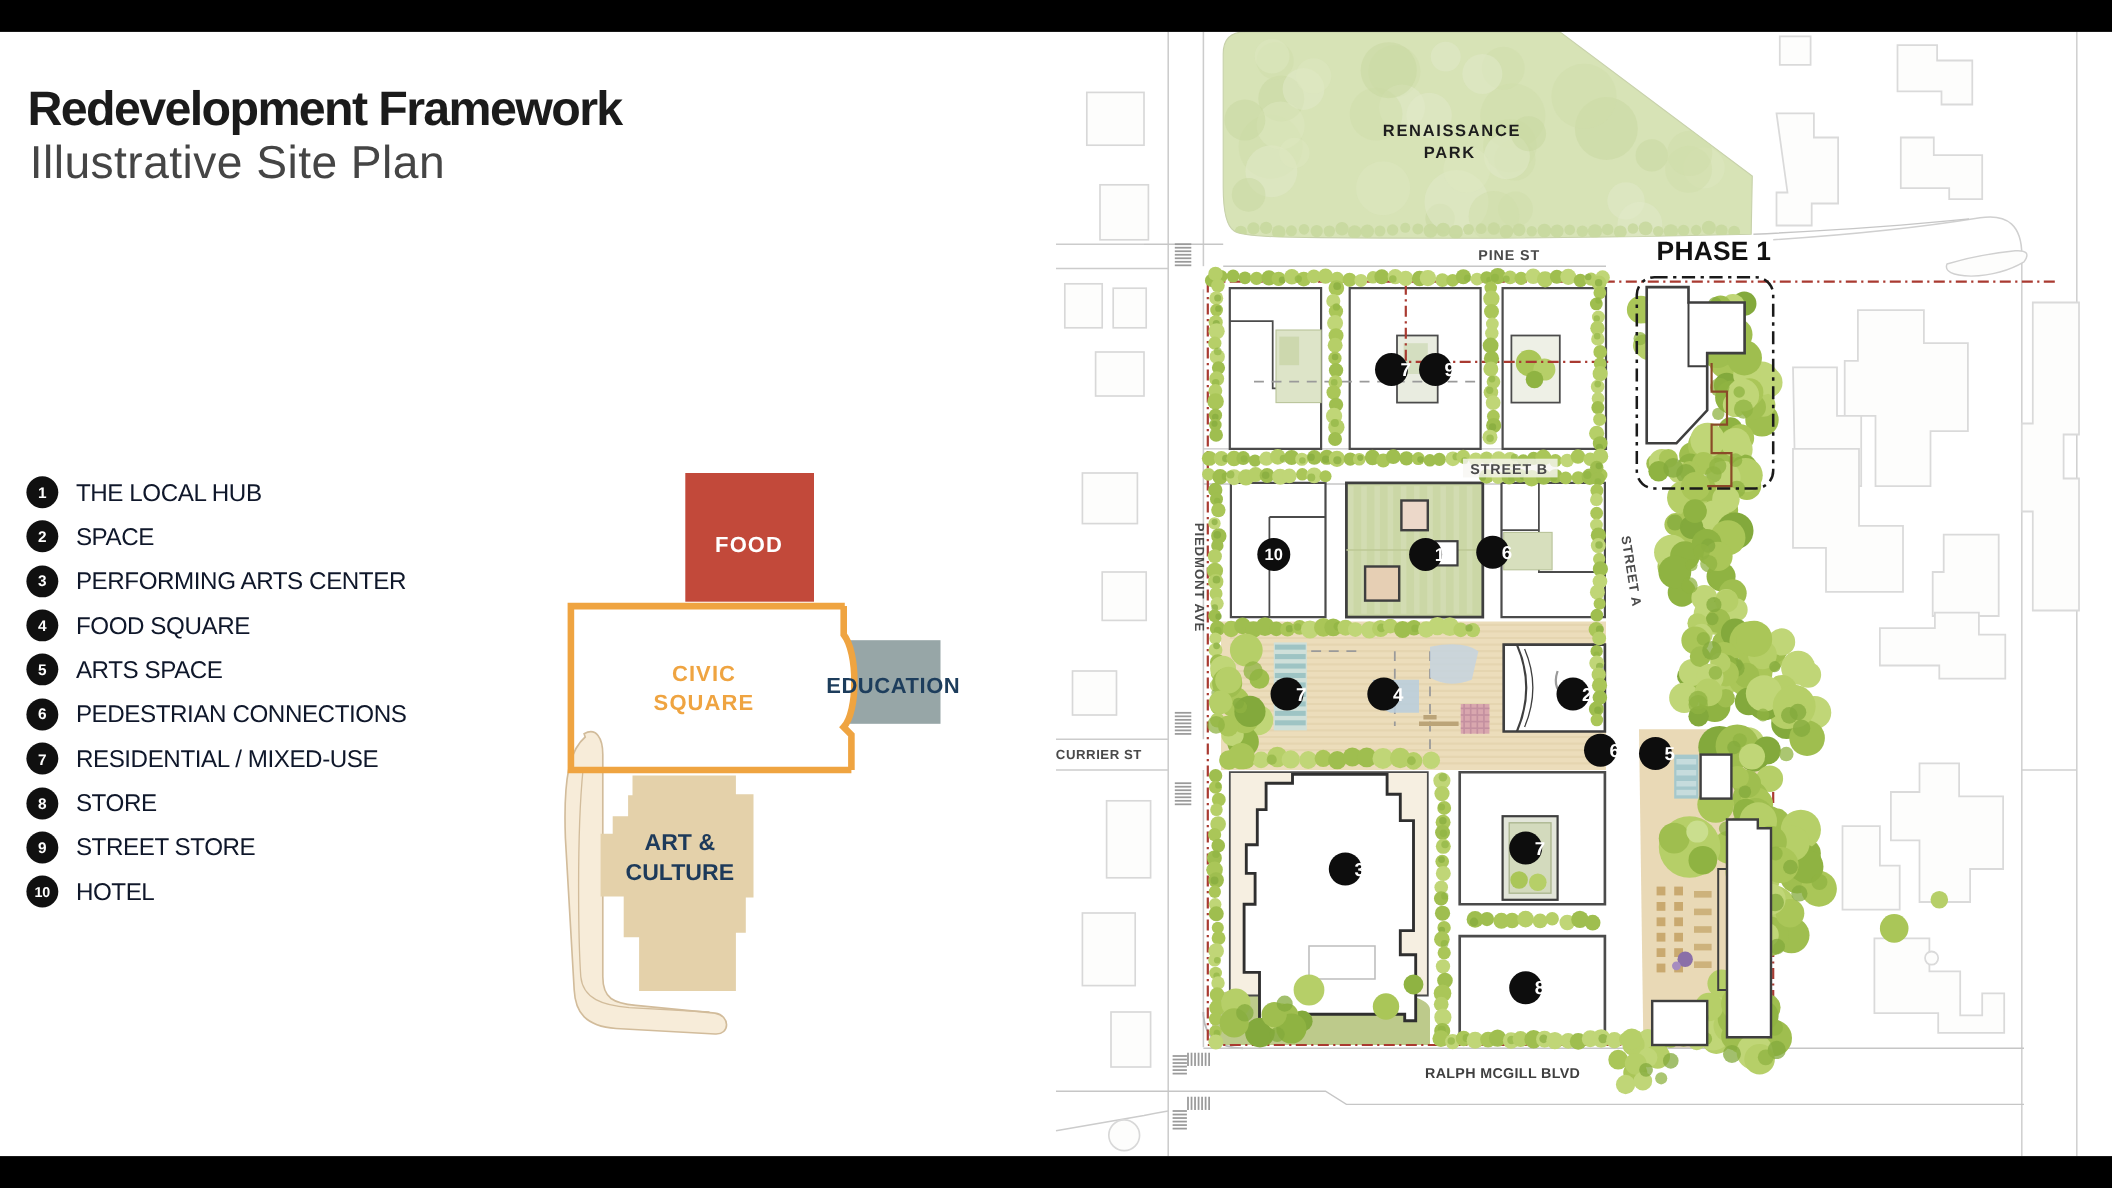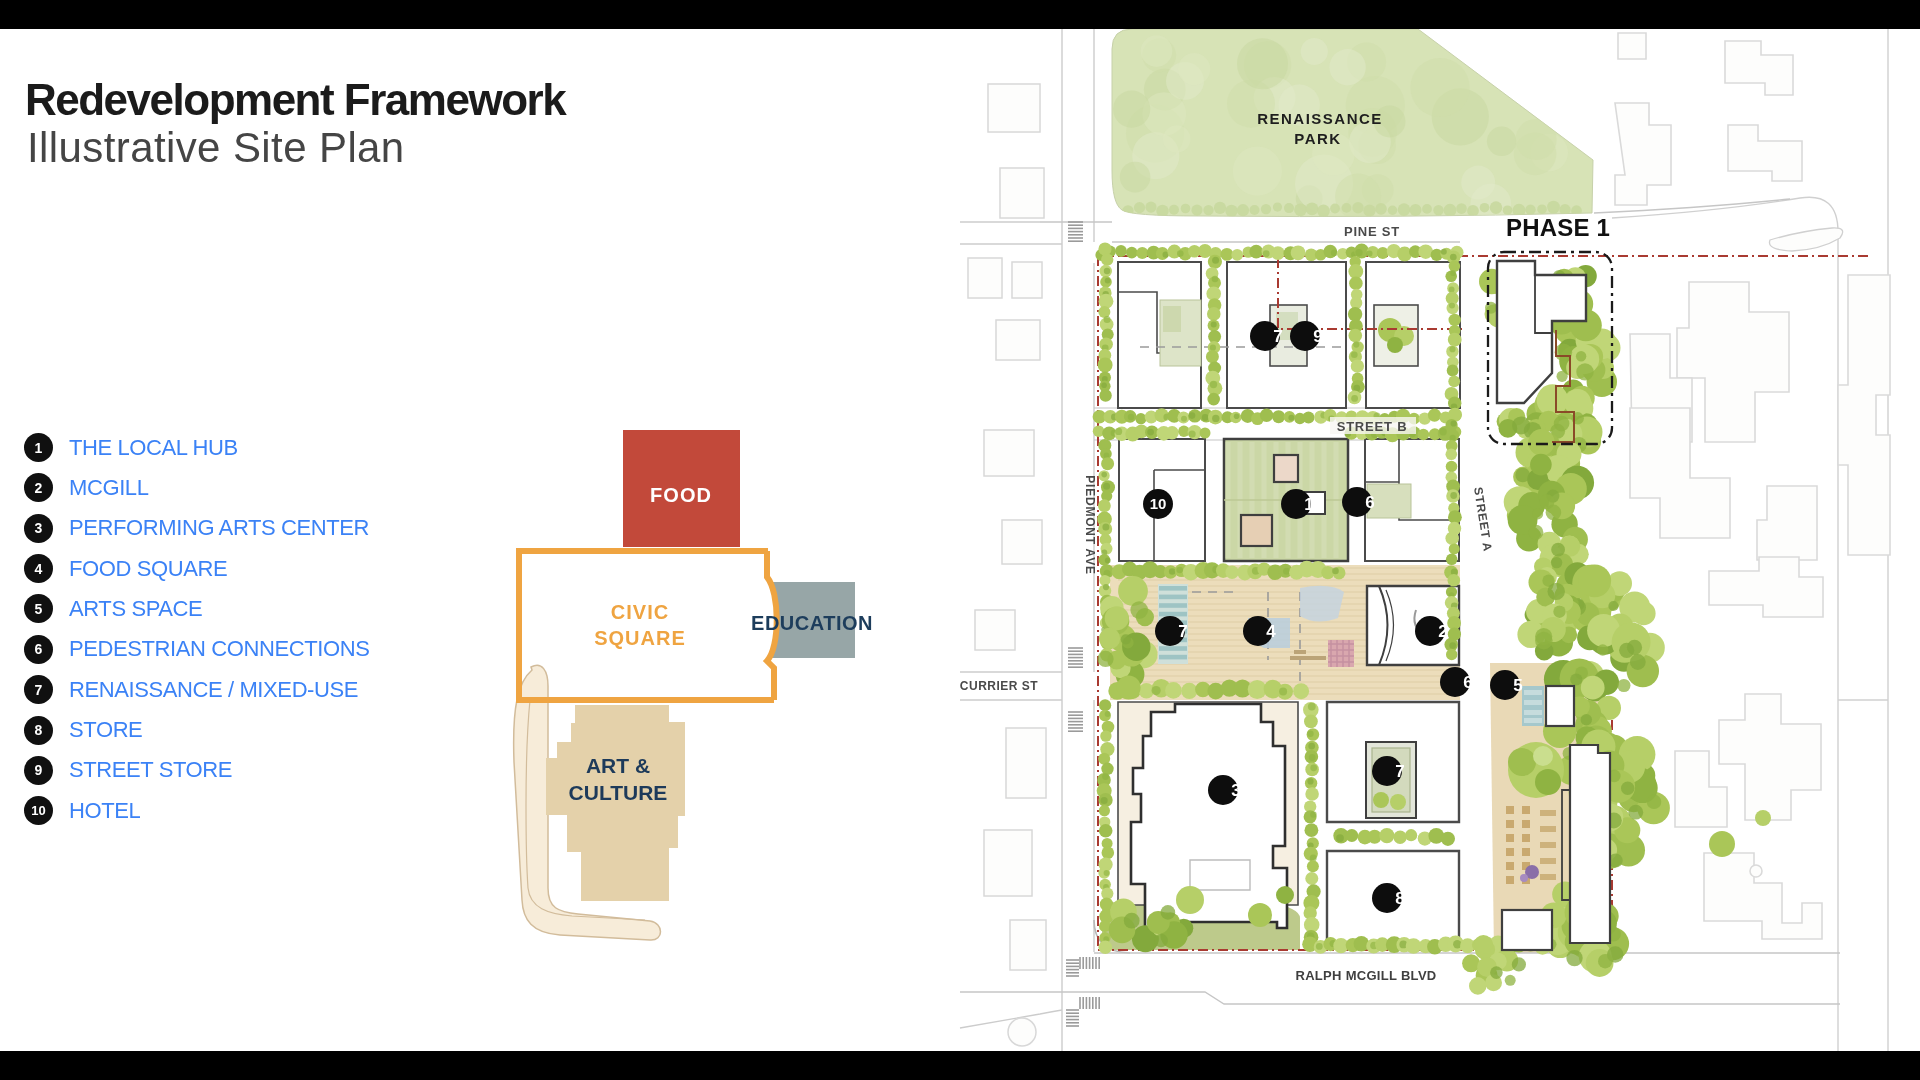--- a/index.html
+++ b/index.html
@@ -5,39 +5,39 @@
 font-family:"Liberation Sans",sans-serif;}
 .abs{position:absolute;}
 #page{position:relative;width:1920px;height:960px;background:#fff;}
 #tbar{position:absolute;left:0;top:0;width:1920px;height:29px;background:#000;}
 #bbar{position:absolute;left:0;top:1051px;width:1920px;height:29px;background:#000;}
 #title{position:absolute;left:25px;top:75px;font-size:44px;font-weight:bold;color:#1b1b1b;letter-spacing:-1.5px;}
 #subtitle{position:absolute;left:27px;top:124px;font-size:42px;color:#454545;letter-spacing:0.4px;}
 .lrow{position:absolute;left:24px;height:29px;display:flex;align-items:center;}
 .lc{width:29px;height:29px;border-radius:50%;background:#101010;color:#fff;display:inline-flex;
 align-items:center;justify-content:center;font-weight:bold;flex:0 0 29px;}
-.lt{margin-left:16px;font-size:22px;color:#3b82f6;letter-spacing:-0.4px;white-space:nowrap;}
+.lt{margin-left:16px;font-size:22px;color:#0f172a;letter-spacing:-0.4px;white-space:nowrap;}
 </style></head>
 <body>
 <div id="page">
 
 <div id="title">Redevelopment Framework</div>
 
 <div id="subtitle">Illustrative Site Plan</div>
 <div class="lrow" style="top:433.0px">
       <span class="lc">
         <span style="font-size:14px">1</span>
       </span>
       <span class="lt">THE LOCAL HUB</span>
     </div>
     <div class="lrow" style="top:473.4px">
       <span class="lc">
         <span style="font-size:14px">2</span>
       </span>
-      <span class="lt">MCGILL</span>
+      <span class="lt">SPACE</span>
     </div>
     <div class="lrow" style="top:513.7px">
       <span class="lc">
         <span style="font-size:14px">3</span>
       </span>
       <span class="lt">PERFORMING ARTS CENTER</span>
     </div>
     <div class="lrow" style="top:554.0px">
       <span class="lc">
         <span style="font-size:14px">4</span>
@@ -53,21 +53,21 @@
     <div class="lrow" style="top:634.8px">
       <span class="lc">
         <span style="font-size:14px">6</span>
       </span>
       <span class="lt">PEDESTRIAN CONNECTIONS</span>
     </div>
     <div class="lrow" style="top:675.1px">
       <span class="lc">
         <span style="font-size:14px">7</span>
       </span>
-      <span class="lt">RENAISSANCE / MIXED-USE</span>
+      <span class="lt">RESIDENTIAL / MIXED-USE</span>
     </div>
     <div class="lrow" style="top:715.5px">
       <span class="lc">
         <span style="font-size:14px">8</span>
       </span>
       <span class="lt">STORE</span>
     </div>
     <div class="lrow" style="top:755.8px">
       <span class="lc">
         <span style="font-size:14px">9</span>

